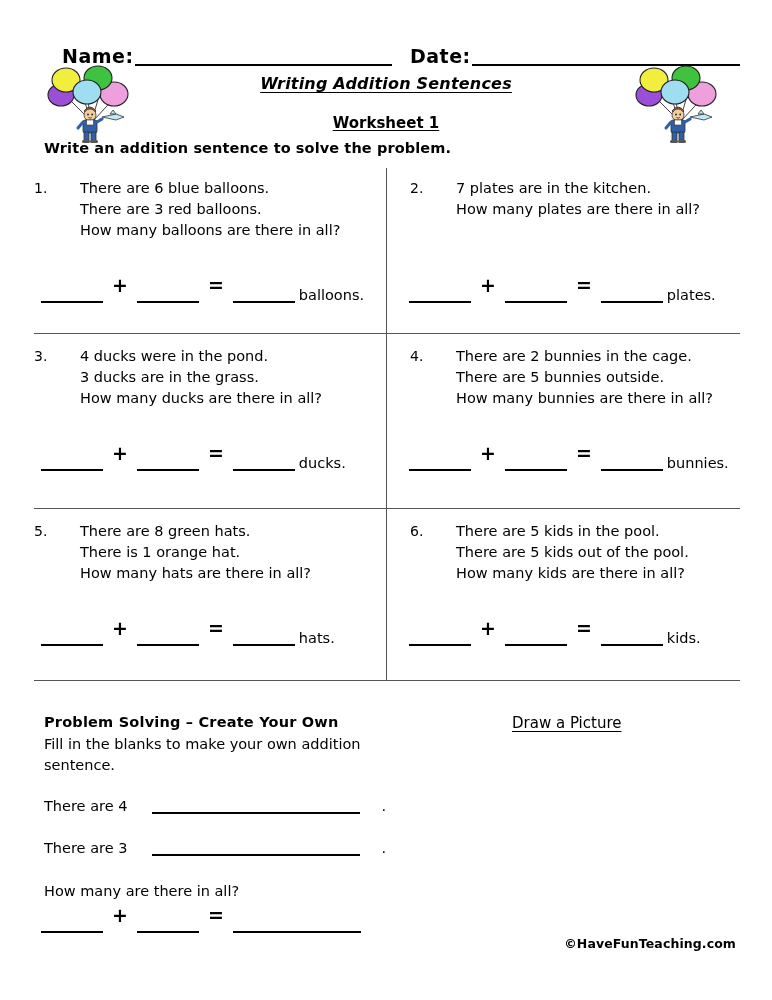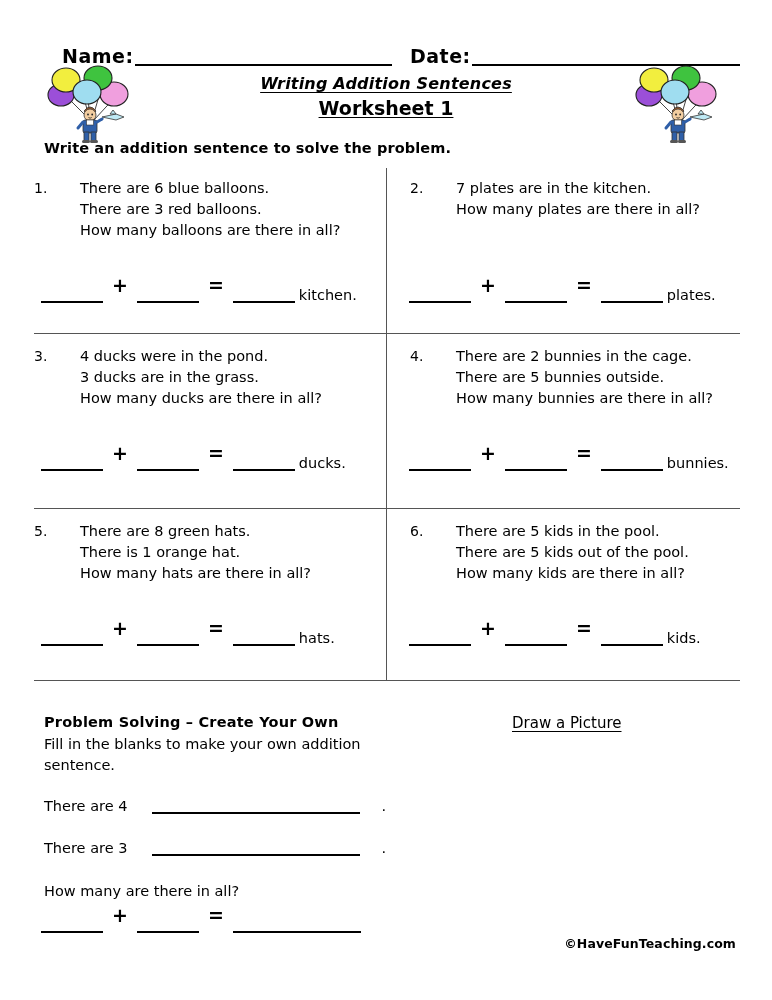--- a/index.html
+++ b/index.html
@@ -68,22 +68,22 @@
     font-size: 16px;
     font-weight: bold;
     font-style: italic;
     font-family: "DejaVu Sans", sans-serif;
     text-decoration: underline;
     text-underline-offset: 3px;
     letter-spacing: .2px;
     line-height: 1.25;
   }
   .worksheet-sub {
-    margin-top: 3px;
-    font-size: 19px;
+    margin-top: 20px;
+    font-size: 15px;
     font-weight: bold;
     text-decoration: underline;
     text-underline-offset: 2px;
   }
 
   
   .clipart {
     position: absolute;
     width: 104px;
     height: 82px;
@@ -383,21 +383,21 @@
           <div>There are 3 red balloons.</div>
           <div>How many balloons are there in all?</div>
         </span>
       </div>
       <div class="eq">
         <span class="blank blank-a"></span>
         <span class="op">+</span>
         <span class="blank blank-b"></span>
         <span class="op">=</span>
         <span class="blank blank-c"></span>
-        <span class="unit">kitchen.</span>
+        <span class="unit">balloons.</span>
       </div>
     </div>
 
     <div class="cell cell-col-r cell-row-1">
       <div class="prob-head">
         <span class="prob-num">2.</span>
         <span class="prob-lines">
           <div>7 plates are in the kitchen.</div>
           <div>How many plates are there in all?</div>
         </span>

